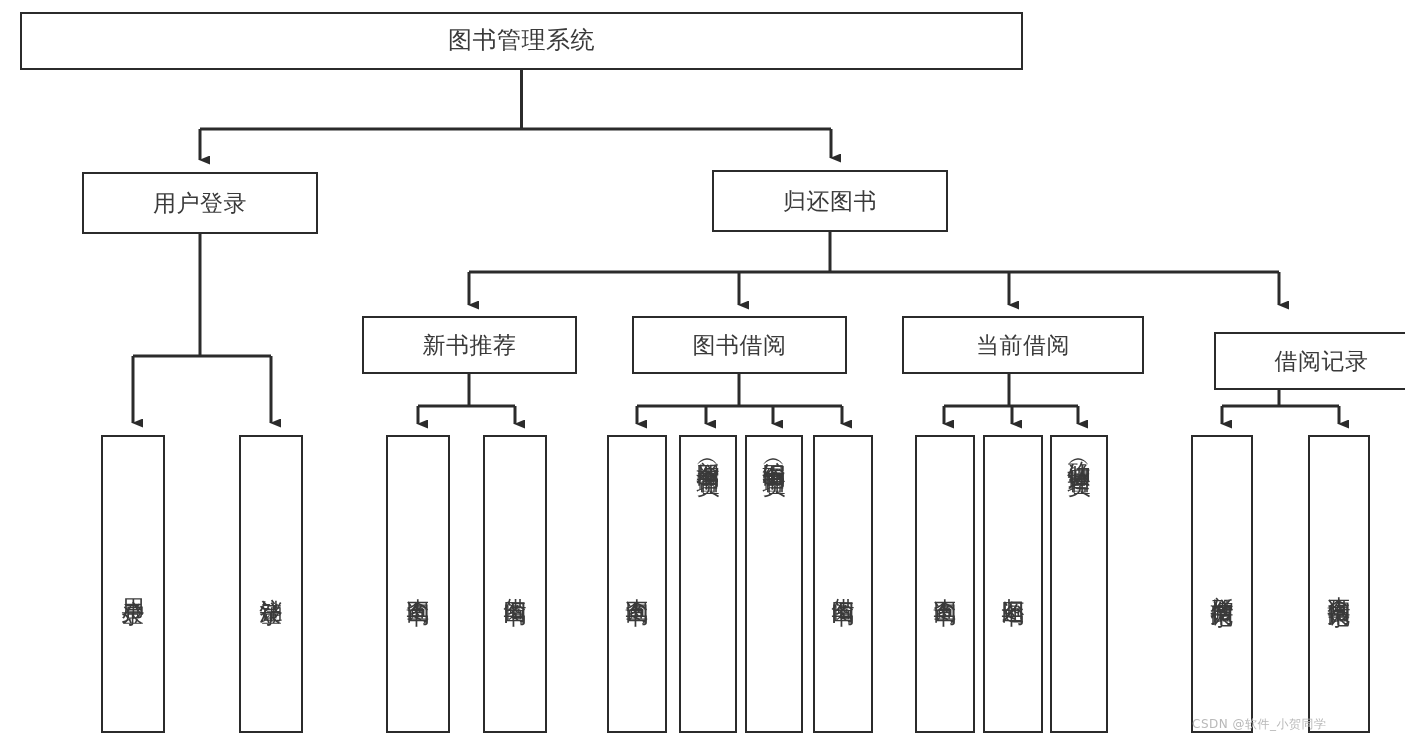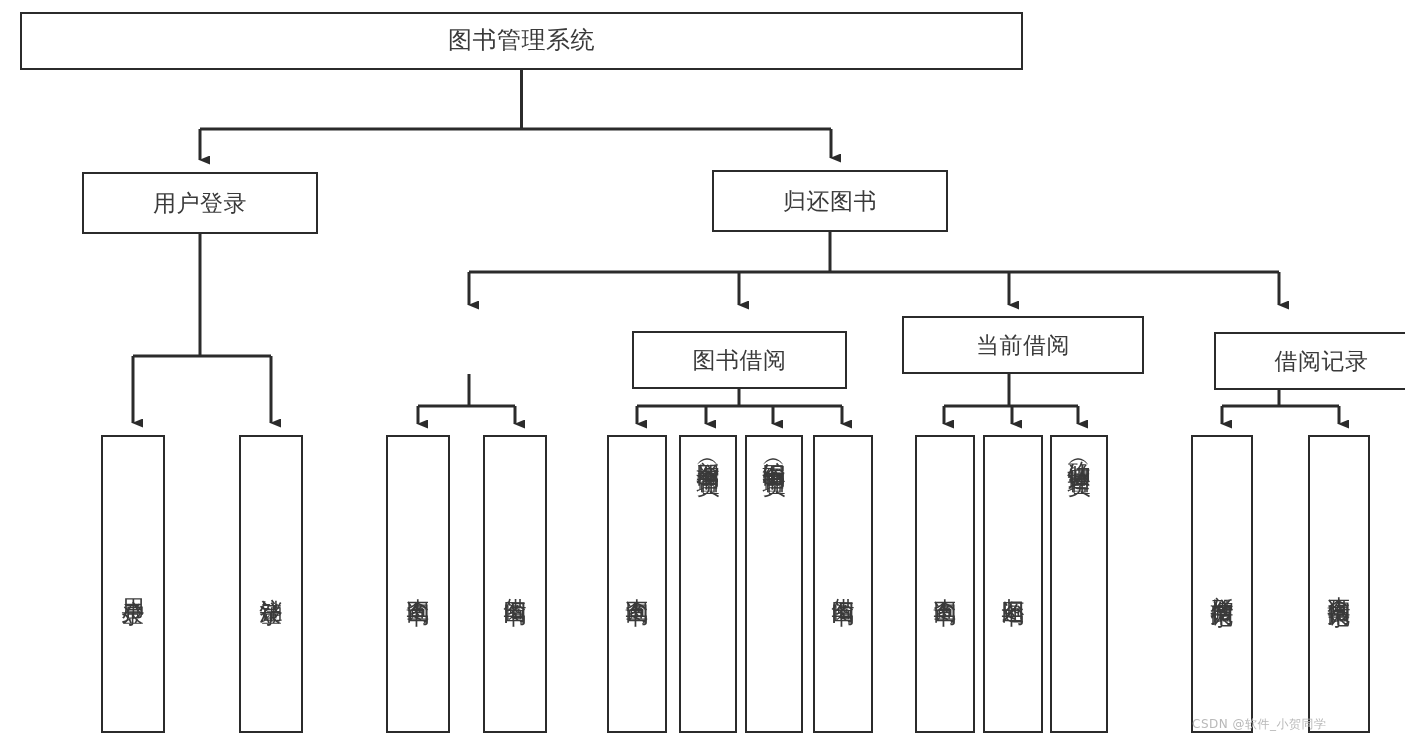--- a/index.html
+++ b/index.html
@@ -130,21 +130,24 @@
     <span class="node-label">图书管理系统</span>
   </div>
 
   <div class="node-box" style="left: 82px; top: 172px; width: 236px; height: 62px;">
     <span class="node-label">用户登录</span>
   </div>
   <div class="node-box" style="left: 712px; top: 170px; width: 236px; height: 62px;">
     <span class="node-label">归还图书</span>
   </div>
 
-  <div class="node-box" style="left: 632px; top: 331px; width: 215px; height: 58px;">
+  <div class="node-box" style="left: 362px; top: 316px; width: 215px; height: 58px;">
+    <span class="node-label">新书推荐</span>
+  </div>
+  <div class="node-box" style="left: 632px; top: 316px; width: 215px; height: 58px;">
     <span class="node-label">图书借阅</span>
   </div>
   <div class="node-box" style="left: 902px; top: 316px; width: 242px; height: 58px;">
     <span class="node-label">当前借阅</span>
   </div>
   <div class="node-box" style="left: 1172px; top: 332px; width: 215px; height: 58px; margin-left: 42px;">
     <span class="node-label">借阅记录</span>
   </div>
 
   <div class="node-box vertical mid" style="left: 101px; top: 435px; width: 64px; height: 298px;">

